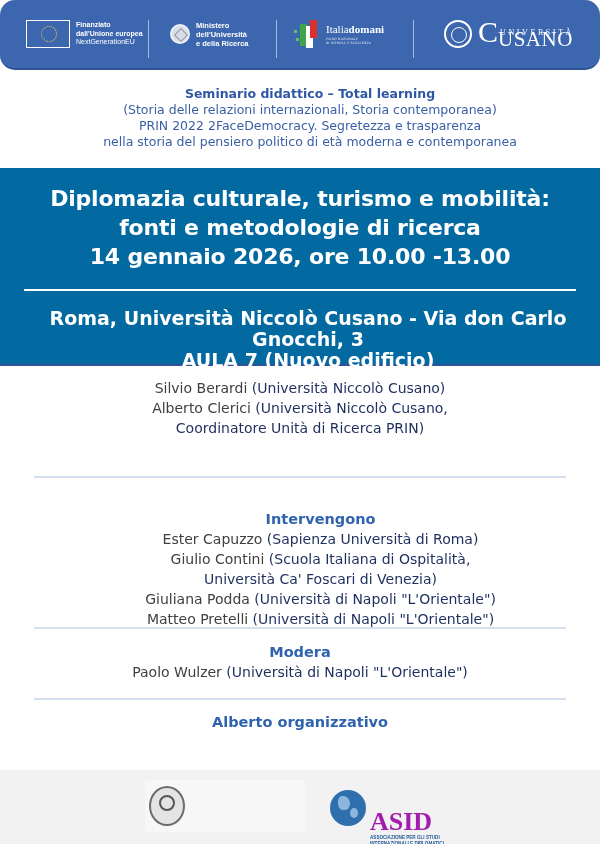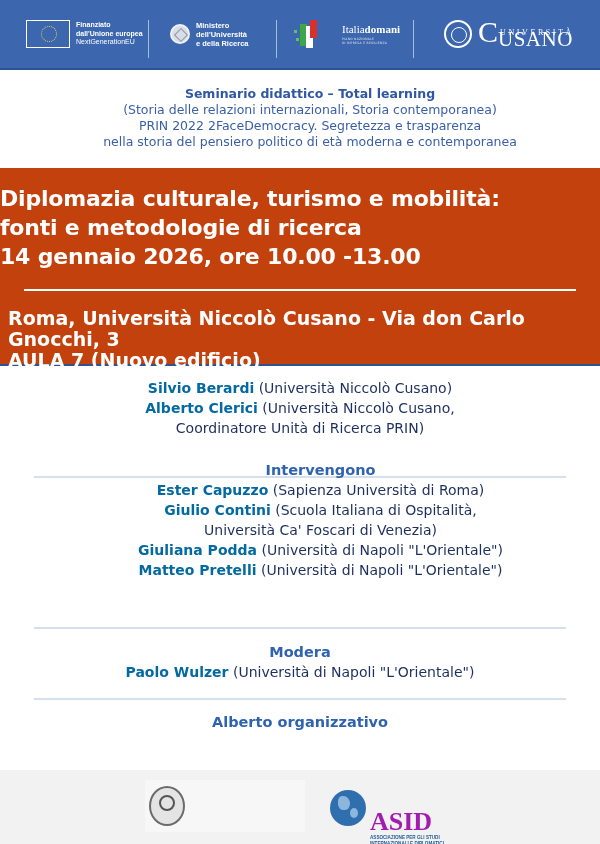--- a/index.html
+++ b/index.html
@@ -2,21 +2,21 @@
 <html><head>
 <meta charset="utf-8">
 <style>
   * { box-sizing: border-box; margin: 0; padding: 0; }
   html, body { width: 600px; height: 844px; overflow: hidden; background: #ffffff; }
   body { font-family: "DejaVu Sans", sans-serif; position: relative; }
 
   
   .header {
     position: absolute; left: 0; top: 0; width: 600px; height: 70px;
-    background: #3c66ae; border-bottom: 2px solid #2d5394;
+    background: #3c66ae; border-bottom: 2px solid #2d5394; border-radius: 15px;
   }
   .logo { position: absolute; top: 0; height: 68px; display: flex; align-items: center; }
   .vsep { position: absolute; top: 20px; width: 1px; height: 38px; background: #a9bcde; }
 
   .eu-flag {
     width: 44px; height: 28px; border: 1px solid #ffffff; position: relative; margin-right: 6px;
   }
   .eu-flag .ring {
     position: absolute; left: 14px; top: 5px; width: 16px; height: 16px;
     border-radius: 50%; border: 1px dotted #f5d34a;
@@ -57,32 +57,32 @@
   .cusano .rest { position: absolute; left: 20px; top: 10px; font-size: 21px; line-height: 21px; letter-spacing: 0.5px; }
 
   
   .subtitle { position: absolute; left: 0; top: 86px; width: 600px; text-align: center; color: #3a5fa6; margin-left: 10px; }
   .subtitle .strong { font-weight: bold; font-size: 12.5px; line-height: 16px; color: #2f58a4; }
   .subtitle .line { font-size: 12.5px; line-height: 16px; }
 
   
   .title-band {
     position: absolute; left: 0; top: 168px; width: 600px; height: 198px;
-    background: #c2410c; border-bottom: 2px solid #2d5394; color: #ffffff; text-align: left;
+    background: #0369a1; border-bottom: 2px solid #2d5394; color: #ffffff; text-align: center;
   }
   .title-band .t { font-weight: bold; font-size: 22px; line-height: 29px; letter-spacing: -0.2px; }
   .title-band .titles { position: absolute; left: 0; top: 16px; width: 600px; }
   .title-band .rule { position: absolute; left: 24px; top: 121px; width: 552px; height: 2px; background: #ffffff; }
   .title-band .venue { position: absolute; left: 8px; top: 140px; width: 600px; font-weight: bold; font-size: 19px; line-height: 21px; }
 
   
   .section { position: absolute; left: 0; width: 600px; text-align: center; color: #1d2f5e; }
   .section .head { color: #2f63b0; font-weight: bold; font-size: 14.5px; line-height: 20px; }
   .section .row { font-size: 14px; line-height: 20px; }
-  .section .row b { font-weight: bold; color: #0369a1; }
+  .section .row b { font-weight: normal; color: #404040; }
   .section .aff { font-weight: normal; }
   .hr { position: absolute; left: 34px; width: 532px; height: 2px; background: #d5e0ef; }
 
   
   .footer { position: absolute; left: 0; top: 770px; width: 600px; height: 74px; background: #f2f2f3; }
   .f-logo1 { position: absolute; left: 145px; top: 10px; width: 160px; height: 52px; background: #f7f7f8; display: flex; align-items: center; }
   .coin { width: 36px; height: 40px; border-radius: 50%; background: #e4e4e4; border: 2px solid #6b6b6b; margin-left: 4px; margin-right: 6px; position: relative; }
   .coin::after { content: ""; position: absolute; left: 8px; top: 7px; width: 12px; height: 12px; border-radius: 50%; border: 2px solid #555; }
   .fd-title { font-family: "Liberation Serif", serif; color: #7a7a7a; font-size: 10.5px; letter-spacing: 0.2px; }
   .fd-sub { font-family: "Liberation Serif", serif; color: #8c8c8c; font-size: 3.2px; line-height: 4px; text-align: center; margin-top: 3px; }
@@ -113,21 +113,21 @@
   <div class="logo" style="left:170px;">
     <div class="emblem"></div>
     <div class="logo-text" style="font-size:7.5px; line-height:9px;">
       <div>Ministero</div>
       <div>dell'Università</div>
       <div>e della Ricerca</div>
     </div>
   </div>
   <div class="vsep" style="left:276px;"></div>
 
-  <div class="logo" style="left:294px;gap:16px;">
+  <div class="logo" style="left:294px;">
     <div class="italia-mark">
       <div class="d1"></div>
         <div class="d2"></div>
       <div class="g"></div>
         <div class="w"></div>
         <div class="r"></div>
     </div>
     <div>
       <div class="italia-name"><span class="thin">Italia</span><span>domani</span></div>
       <div class="italia-sub">
@@ -168,21 +168,21 @@
   </div>
 </div>
 
 <div class="section" style="top:378px;">
   <div class="row"><b>Silvio Berardi</b><span class="aff"> (Università Niccolò Cusano)</span></div>
   <div class="row"><b>Alberto Clerici</b><span class="aff"> (Università Niccolò Cusano,</span></div>
   <div class="row"><span class="aff">Coordinatore Unità di Ricerca PRIN)</span></div>
 </div>
 <div class="hr" style="top:476px;"></div>
 
-<div class="section" style="top:460px;padding-left:41px;">
+<div class="section" style="top:509px;padding-left:41px;">
   <div class="head">Intervengono</div>
   <div class="row"><b>Ester Capuzzo</b><span class="aff"> (Sapienza Università di Roma)</span></div>
   <div class="row"><b>Giulio Contini</b><span class="aff"> (Scuola Italiana di Ospitalità,</span></div>
   <div class="row"><span class="aff">Università Ca' Foscari di Venezia)</span></div>
   <div class="row"><b>Giuliana Podda</b><span class="aff"> (Università di Napoli "L'Orientale")</span></div>
   <div class="row"><b>Matteo Pretelli</b><span class="aff"> (Università di Napoli "L'Orientale")</span></div>
 </div>
 <div class="hr" style="top:627px;"></div>
 
 <div class="section" style="top:642px;">

